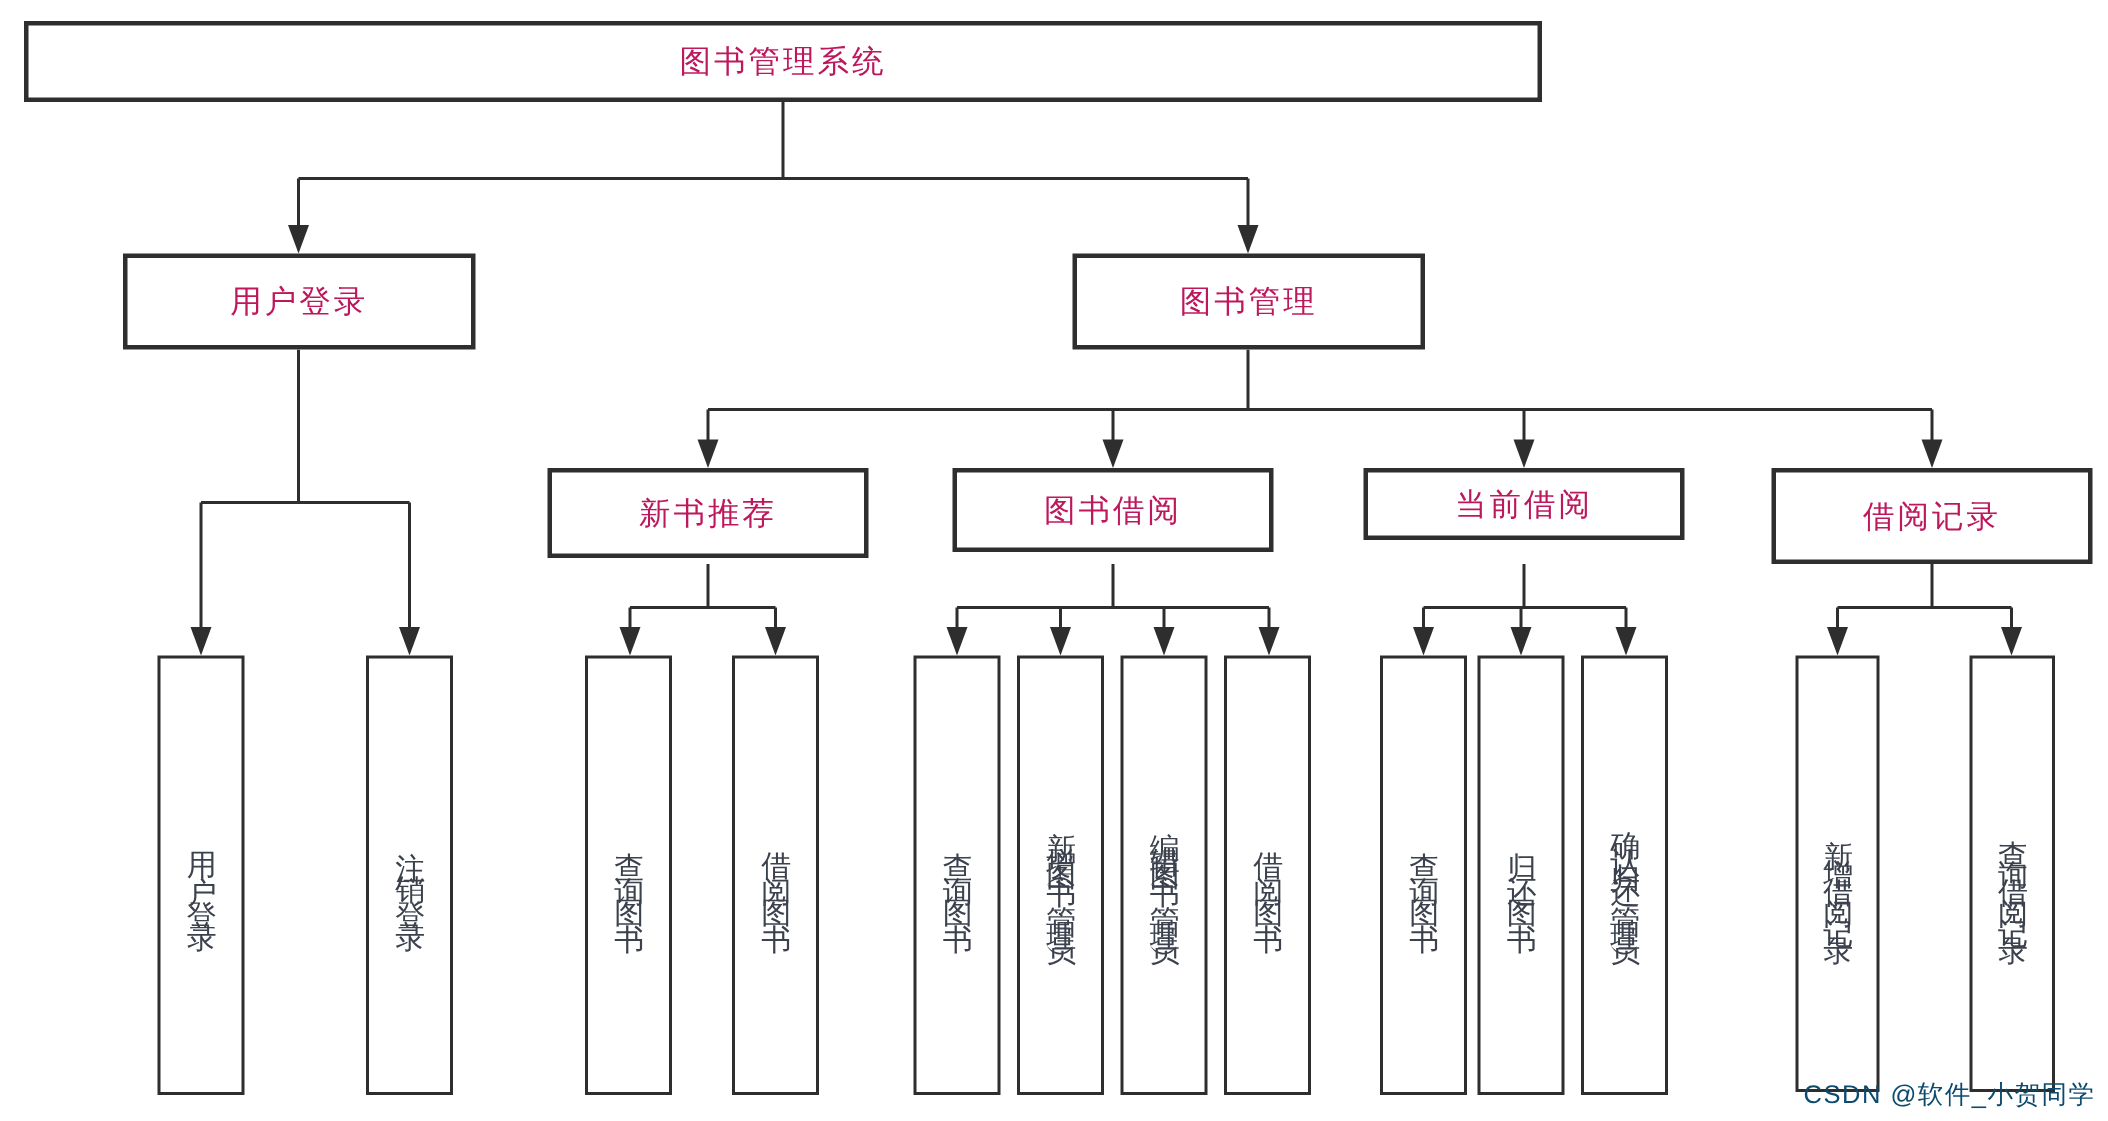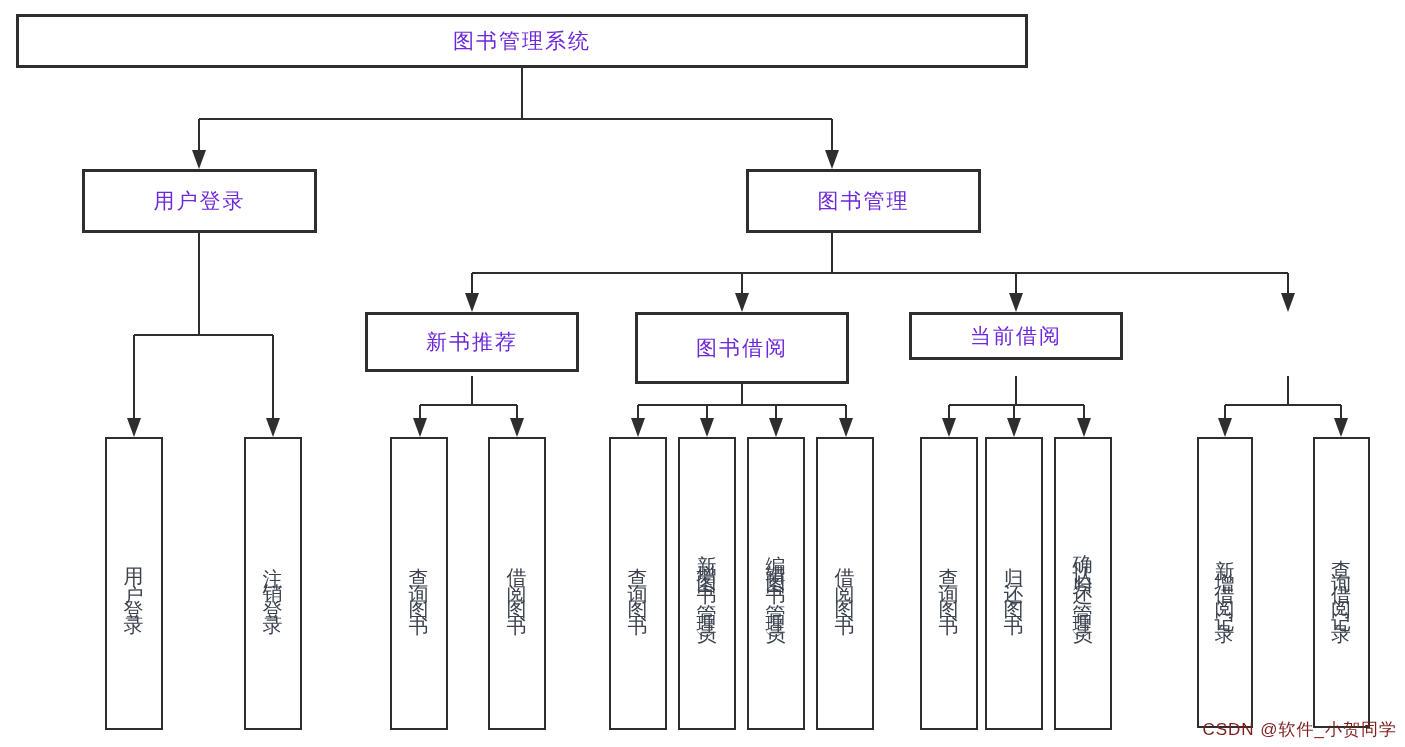--- a/index.html
+++ b/index.html
@@ -20,21 +20,21 @@
   .hbox {
     position: absolute;
     box-sizing: border-box;
     background: #ffffff;
     border: 3px solid #2e2e2e;
     display: flex;
     align-items: center;
     justify-content: center;
     font-size: 21px;
     letter-spacing: 2px;
-    color: #6d28d9;
+    color: #be185d;
   }
   .leaf {
     position: absolute;
     box-sizing: border-box;
     top: 437px;
     width: 58px;
     height: 293px;
     background: #ffffff;
     border: 2px solid #2e2e2e;
     display: flex;
@@ -51,21 +51,21 @@
   }
   .ls4 span { letter-spacing: 16px; }
   .ls6 span { letter-spacing: 13px; }
   .ls9 span { letter-spacing: 10px; }
   #watermark {
     position: absolute;
     top: 718px;
     right: 8px;
     font-size: 17px;
     letter-spacing: 1px;
-    color: #7f1d1d;
+    color: #0c4a6e;
     white-space: nowrap;
   }
 </style>
 </head>
 <body>
 
 <div id="canvas">
 
   <svg id="connectors" viewBox="0 0 1405 747" xmlns="http://www.w3.org/2000/svg">
     <g stroke="#2e2e2e" stroke-width="2" fill="none">
@@ -100,32 +100,35 @@
     </g>
   </svg>
 
   <div class="hbox" style="left:16px; top:14px; width:1012px; height:54px;">
     <span>图书管理系统</span>
   </div>
 
   <div class="hbox" style="left:82px; top:169px; width:235px; height:64px;">
     <span>用户登录</span>
   </div>
-  <div class="hbox" style="left:715px; top:169px; width:235px; height:64px;margin-left:31px;">
+  <div class="hbox" style="left:715px; top:169px; width:235px; height:64px;">
     <span>图书管理</span>
   </div>
 
   <div class="hbox" style="left:365px; top:312px; width:214px; height:60px;">
     <span>新书推荐</span>
   </div>
-  <div class="hbox" style="left:635px; top:312px; width:214px; height:72px;">
+  <div class="hbox" style="left:635px; top:312px; width:214px; height:56px;">
     <span>图书借阅</span>
   </div>
   <div class="hbox" style="left:909px; top:312px; width:214px; height:48px;">
     <span>当前借阅</span>
+  </div>
+  <div class="hbox" style="left:1181px; top:312px; width:214px; height:64px;">
+    <span>借阅记录</span>
   </div>
 
   <div class="leaf ls4" style="left:105px;">
     <span>用户登录</span>
   </div>
   <div class="leaf ls4" style="left:244px;">
     <span>注销登录</span>
   </div>
 
   <div class="leaf ls4" style="left:390px;">

